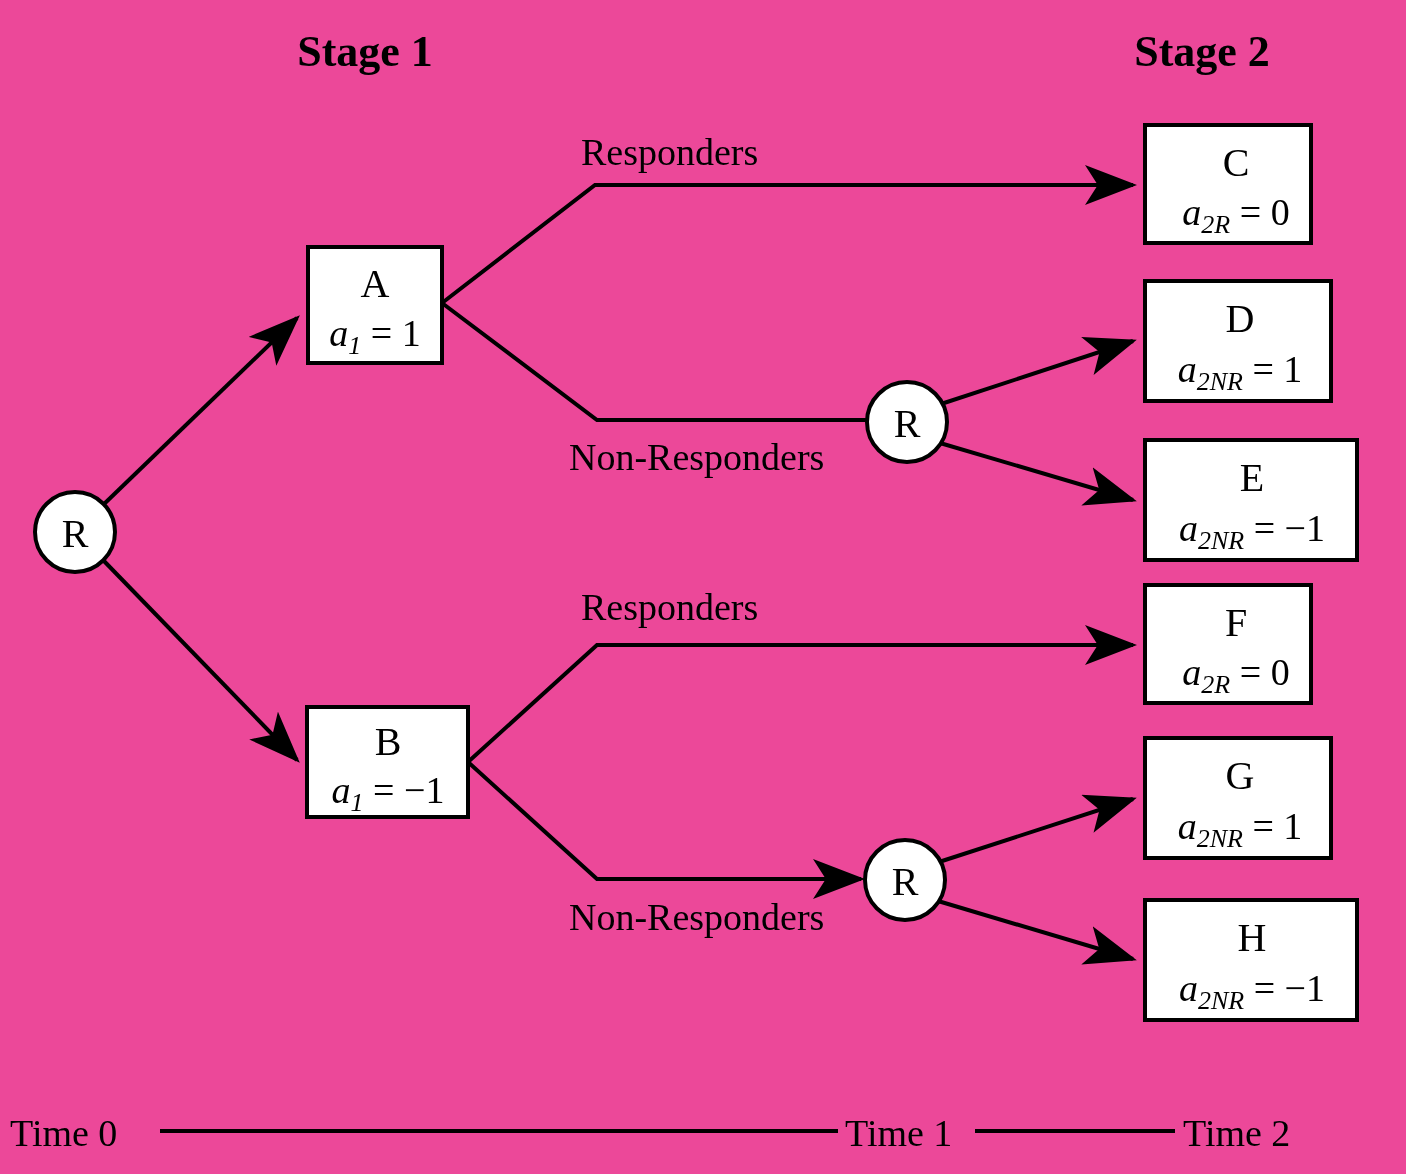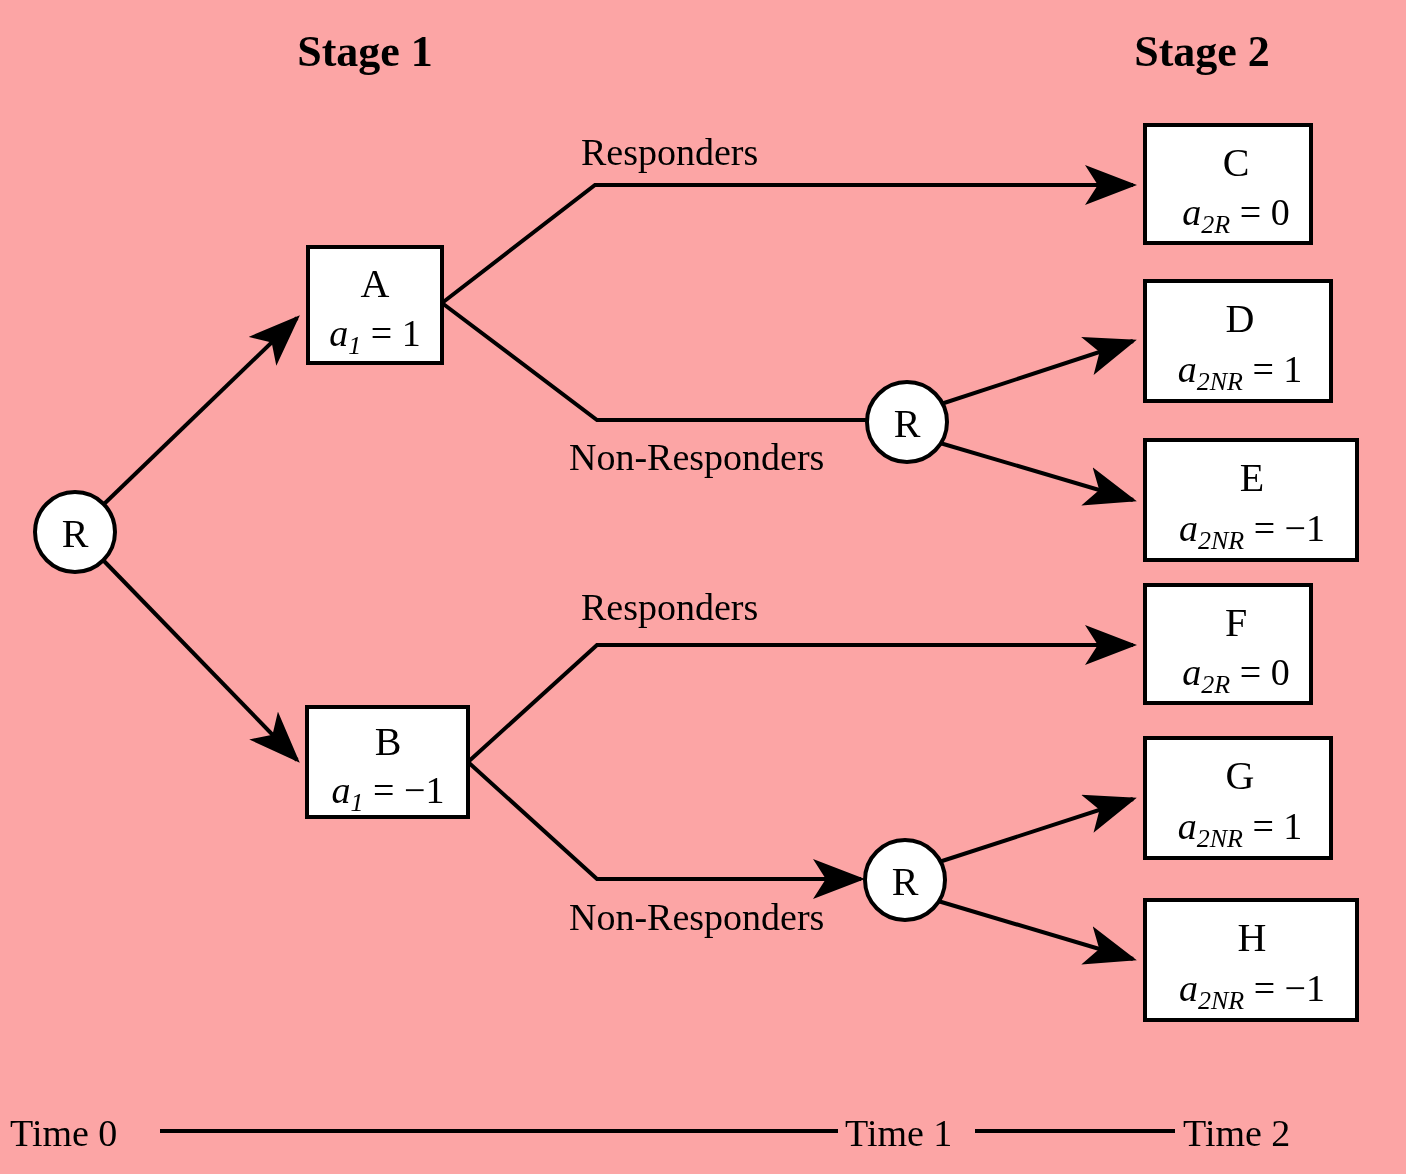--- a/index.html
+++ b/index.html
@@ -4,21 +4,21 @@
 <style>
   html, body {
     margin: 0;
     padding: 0;
     background: #ffffff;
   }
   #root {
     position: relative;
     width: 1406px;
     height: 1174px;
-    background: #fca5a5;
+    background: #ec4899;
     font-family: "Liberation Serif", "DejaVu Serif", serif;
     overflow: hidden;
   }
   svg.diagram {
     position: absolute;
     left: 0;
     top: 0;
     width: 1406px;
     height: 1174px;
   }

